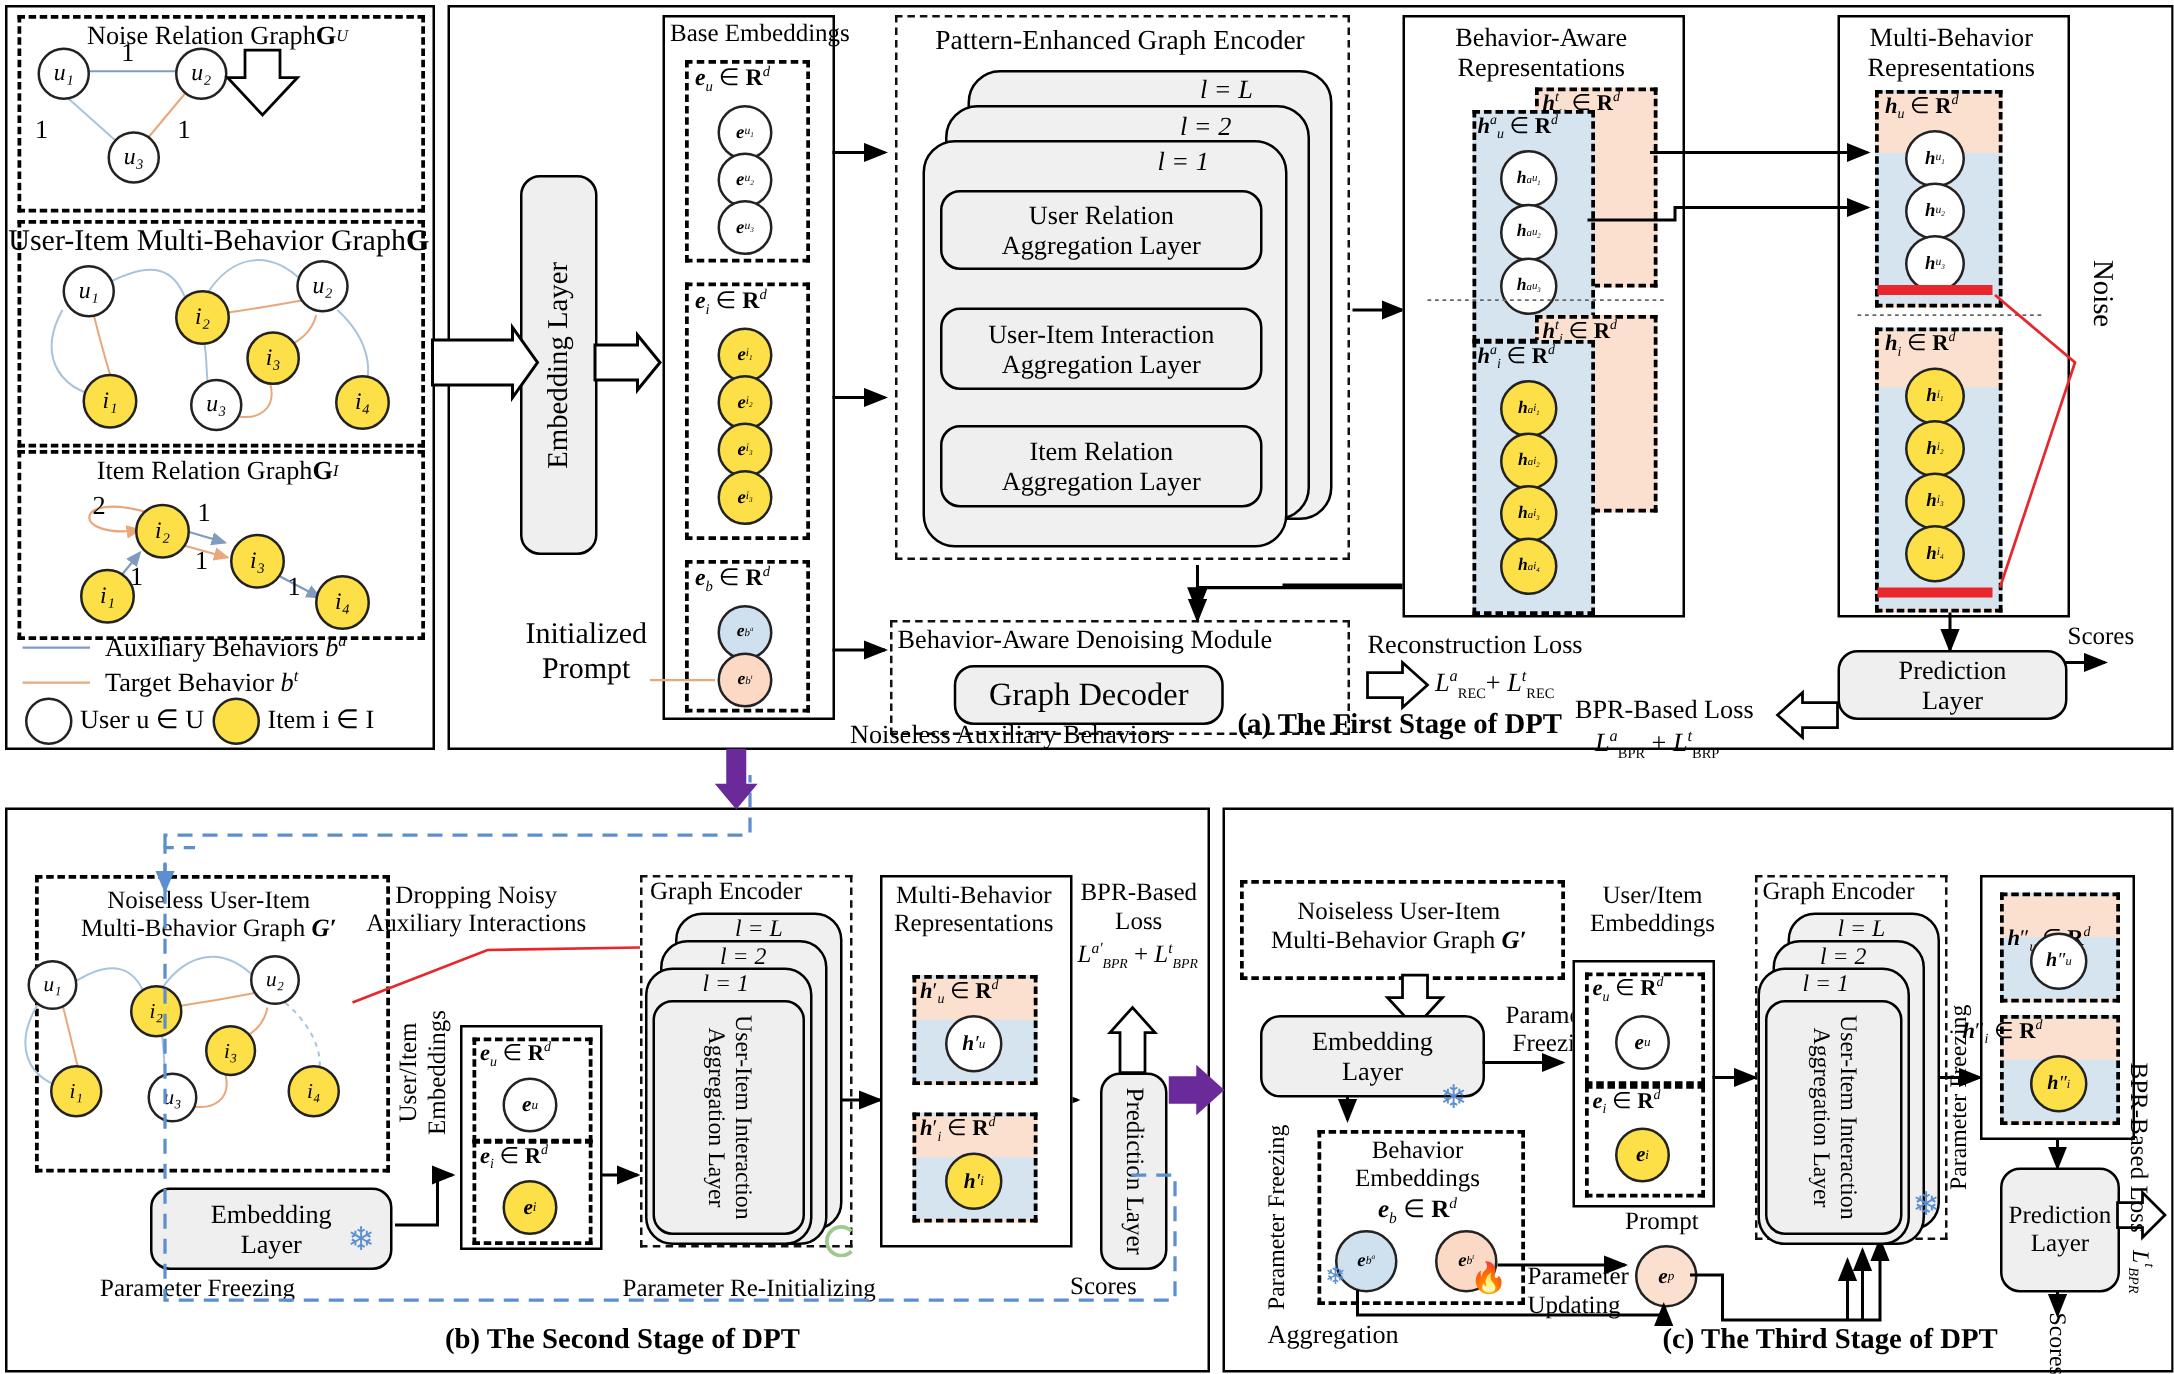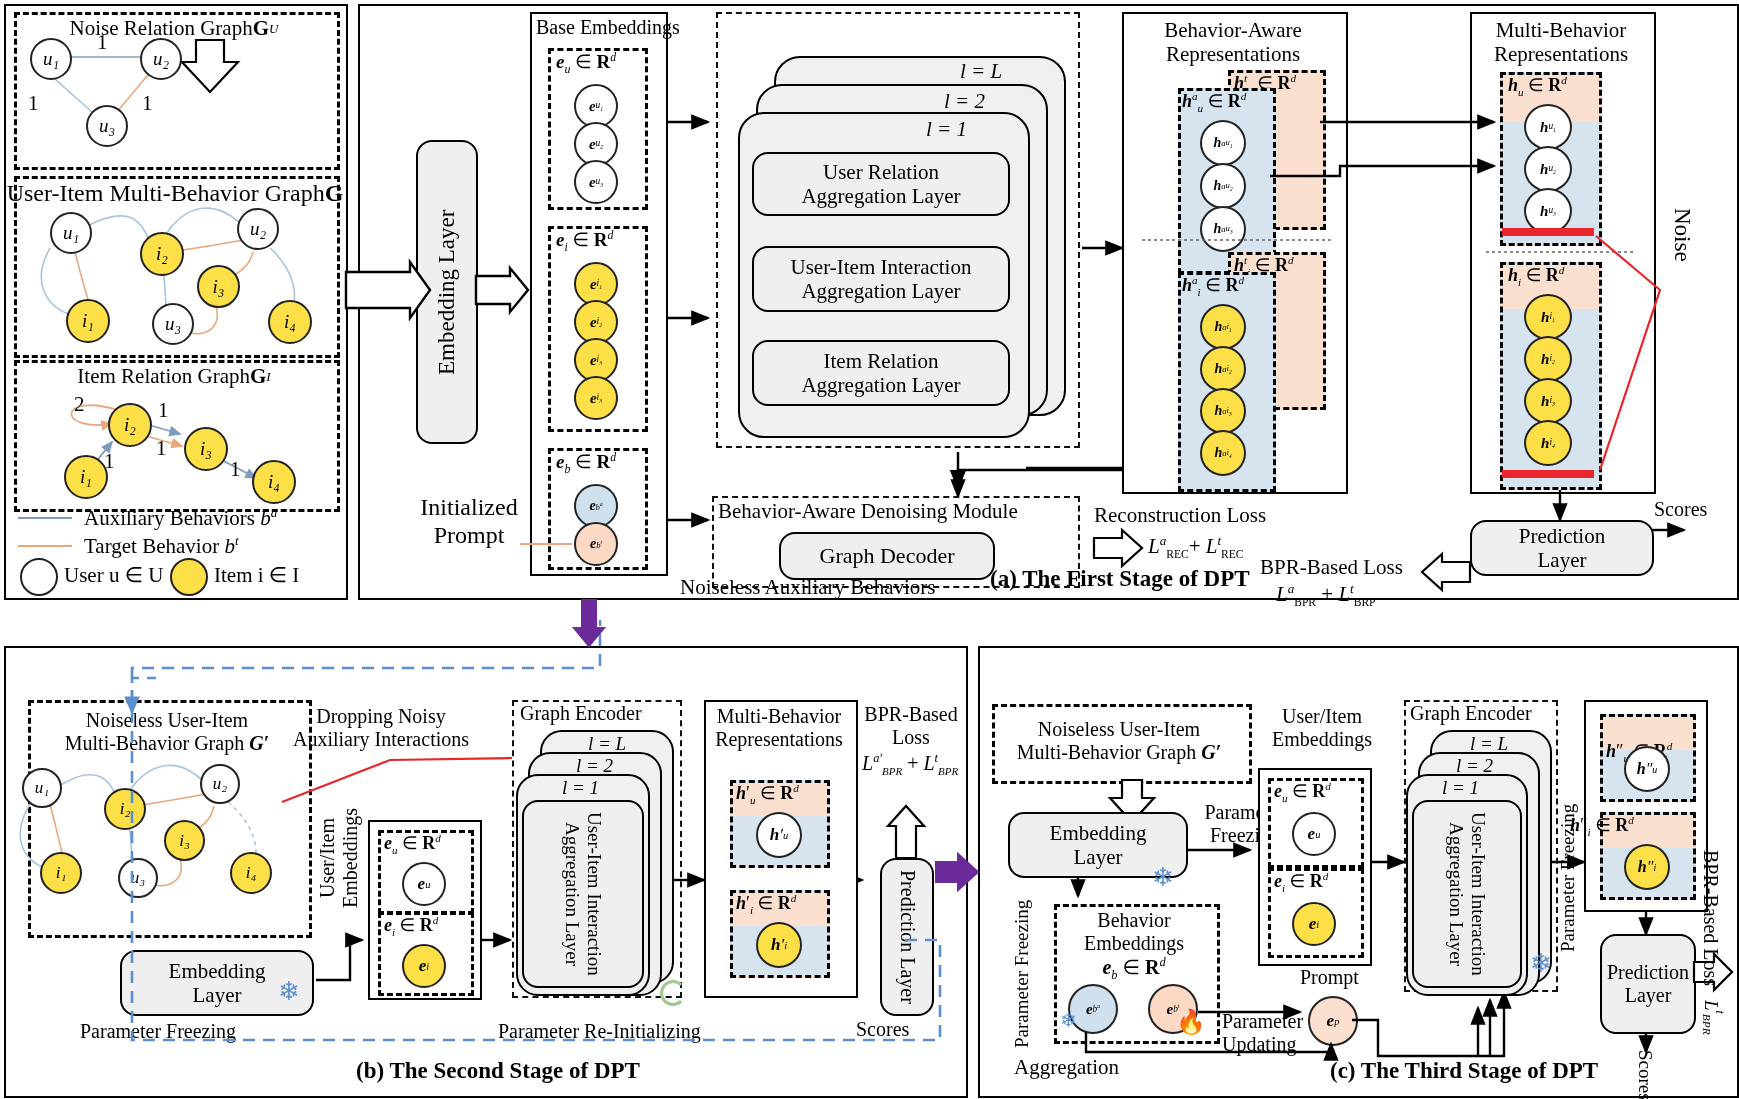--- a/index.html
+++ b/index.html
@@ -226,20 +226,23 @@
 
 <div class="abs lbl2 ctr" style="left:404px;top:496px;width:130px;height:52px;flex-direction:column;">
   <span>Initialized</span>
   <span>Prompt</span>
 </div>
 <svg width="1739" height="1099" style="pointer-events:none">
   <line x1="520" y1="544" x2="572" y2="544" stroke="#e8a87c" stroke-width="1.8"></line>
 </svg>
 
 <div class="abs dashdot" style="left:716px;top:12px;width:360px;height:432px;border-style:dashed;"></div>
+<div class="abs lbl ctr" style="left:720px;top:18px;width:352px;height:28px;font-size:22px;">
+  <span>Pattern-Enhanced Graph Encoder</span>
+    </div>
 
 <div class="abs" style="left:774px;top:56px;width:288px;height:356px;border:2.6px solid #000;border-radius:26px;background:#f0f0f0;"></div>
 <div class="abs lbl" style="left:960px;top:60px;font-size:21px;"><i>l = L</i></div>
 <div class="abs" style="left:756px;top:84px;width:288px;height:328px;border:2.6px solid #000;border-radius:26px;background:#f0f0f0;"></div>
 <div class="abs lbl" style="left:944px;top:90px;font-size:21px;"><i>l = 2</i></div>
 <div class="abs" style="left:738px;top:112px;width:288px;height:322px;border:2.6px solid #000;border-radius:26px;background:#f0f0f0;"></div>
 <div class="abs lbl" style="left:926px;top:118px;font-size:21px;"><i>l = 1</i></div>
 
 <div class="abs rbox" style="left:752px;top:152px;width:254px;height:60px;">
   <span style="white-space:pre-line">User Relation
@@ -260,21 +263,21 @@
   <line x1="666" y1="520" x2="708" y2="520" stroke="#000" stroke-width="2.4" marker-end="url(#arK)"></line>
   <line x1="1082" y1="248" x2="1122" y2="248" stroke="#000" stroke-width="2.4" marker-end="url(#arK)"></line>
   <path d="M1026,468 L1174,468 L1174,460" fill="none" stroke="#000" stroke-width="2.4"></path>
   <path d="M958,452 L958,496" fill="none" stroke="#000" stroke-width="2.4" marker-end="url(#arK)"></path>
   <path d="M1174,462 L1174,470 L958,470 L958,488" fill="none" stroke="#000" stroke-width="2.6" marker-end="url(#arK)"></path>
 </svg>
 
 <div class="abs" style="left:712px;top:496px;width:364px;height:88px;border:2px dashed #111;"></div>
 <div class="abs lbl" style="left:718px;top:500px;font-size:21px;">
   <span>Behavior-Aware Denoising Module</span></div>
-<div class="abs rbox" style="left:779px;top:532px;width:212px;height:44px;font-size:22px;align-items:center;">
+<div class="abs rbox" style="left:763px;top:532px;width:212px;height:44px;font-size:26px;align-items:center;">
   <span>Graph Decoder</span>
     </div>
 <div class="abs lbl" style="left:680px;top:576px;font-size:21px;">
   <span>Noiseless Auxiliary Behaviors</span></div>
 
 <svg width="1739" height="1099" style="pointer-events:none">
   <path d="M1094,538 L1122,538 L1122,530 L1142,548 L1122,566 L1122,558 L1094,558 Z" fill="#fff" stroke="#000" stroke-width="2.2"></path>
 </svg>
 <div class="abs lbl" style="left:1094px;top:504px;font-size:21px;">
   <span>Reconstruction Loss</span></div>

